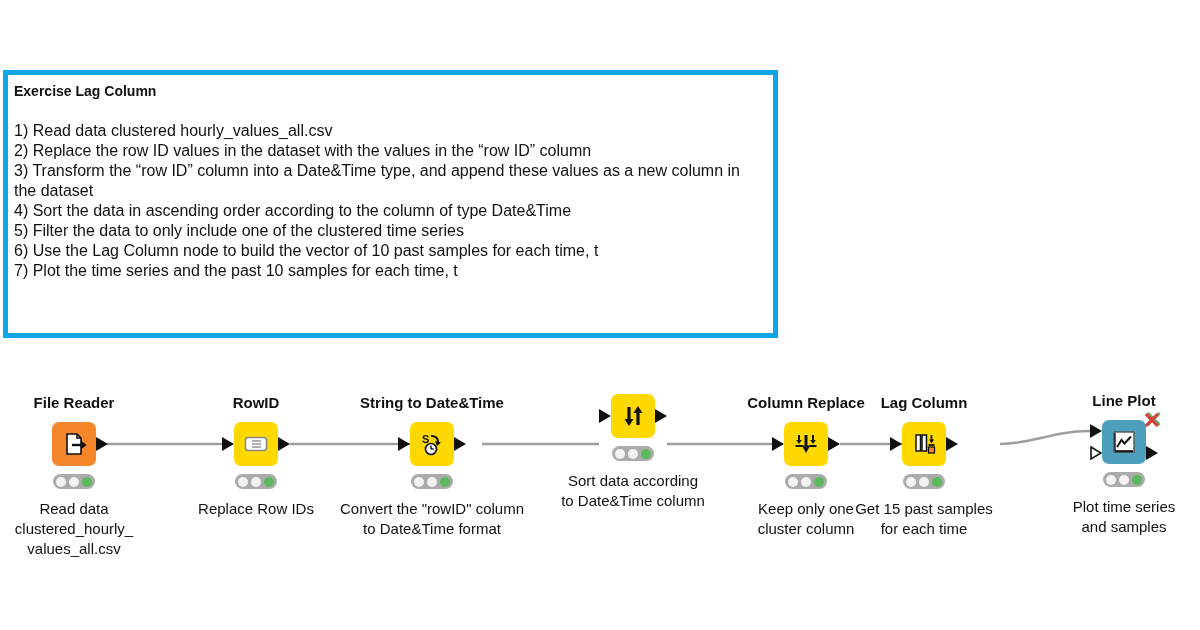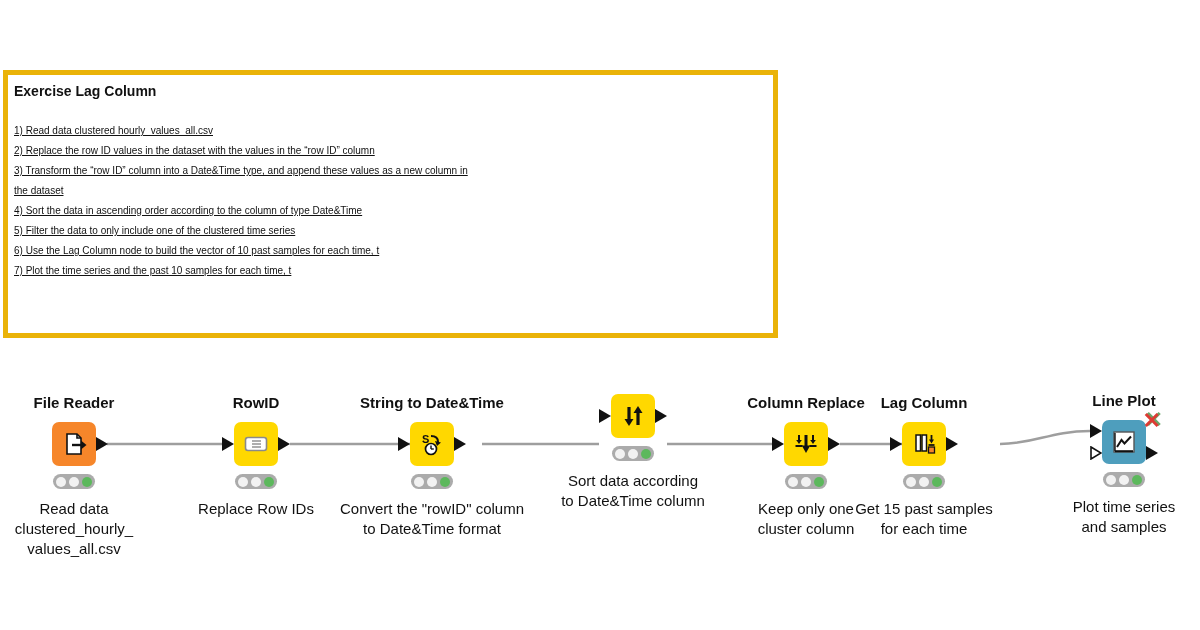--- a/index.html
+++ b/index.html
@@ -3,25 +3,25 @@
 <meta charset="utf-8">
 <style>
   html,body{margin:0;padding:0;background:#ffffff;}
   #canvas{
     position:relative;width:1200px;height:630px;overflow:hidden;
     background:#ffffff;font-family:"Liberation Sans",sans-serif;color:#111;
   }
   
   .annotation{
     position:absolute;left:3px;top:70px;width:775px;height:268px;
-    border:5px solid #eab308;background:#fff;box-sizing:border-box;
+    border:5px solid #0ea5e9;background:#fff;box-sizing:border-box;
     padding:6px 10px 0 6px;
   }
   .ann-title{font-size:14px;font-weight:bold;line-height:20px;}
-  .ann-body{font-size:10px;line-height:20px;margin-top:20px;white-space:pre-line;text-decoration:underline;}
+  .ann-body{font-size:16px;line-height:20px;margin-top:20px;white-space:pre-line;}
   
   .wires{position:absolute;left:0;top:0;}
   
   .node{position:absolute;top:394px;width:200px;text-align:center;}
   .node-title{font-size:15px;font-weight:bold;line-height:18px;margin-bottom:10px;white-space:nowrap;}
   .node-body{
     position:relative;width:44px;height:44px;margin:0 auto;border-radius:7px;
     display:flex;align-items:center;justify-content:center;
   }
   .nb-orange{background:#F6862A;}

